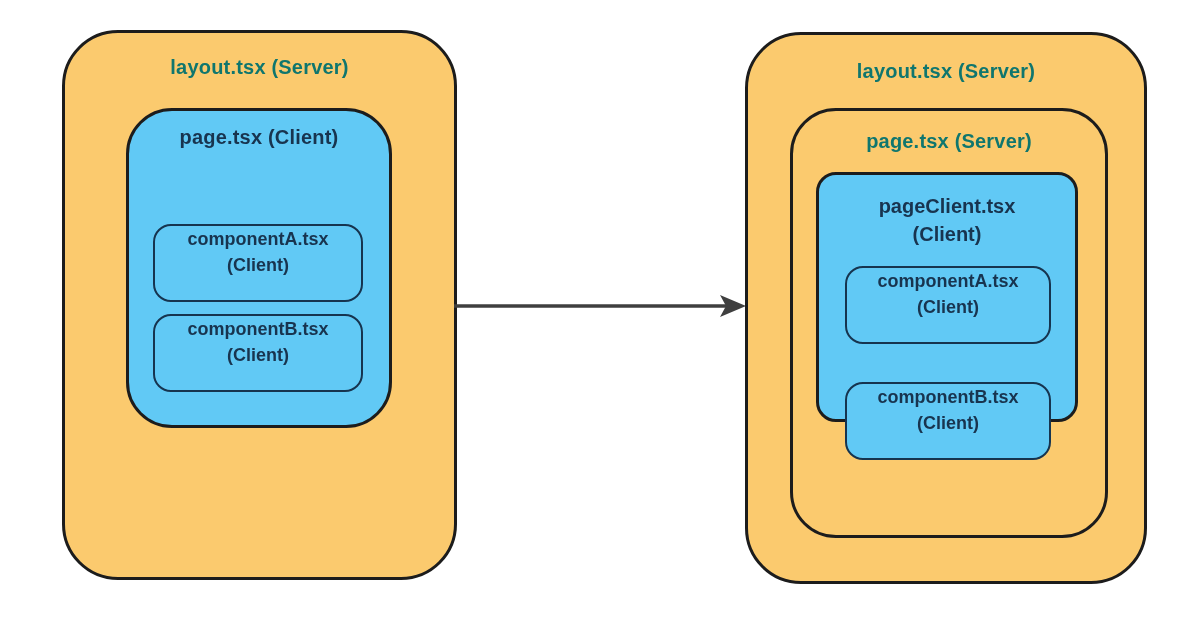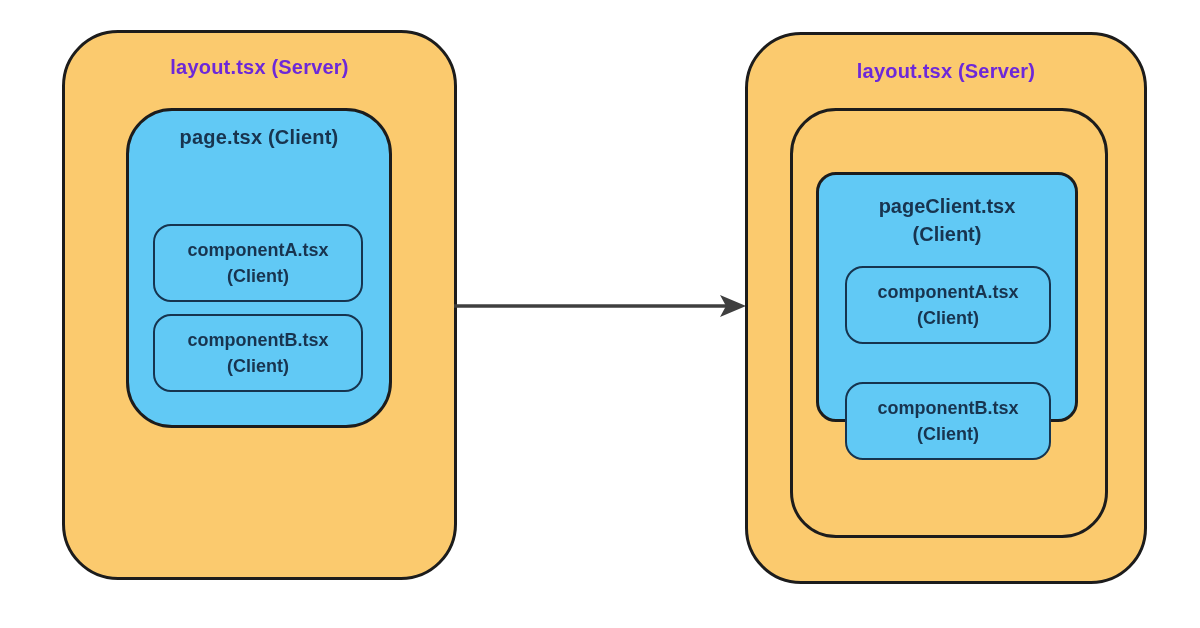--- a/index.html
+++ b/index.html
@@ -24,33 +24,32 @@
     border: 3px solid #1C1C1C;
   }
   .component-box {
     position: absolute;
     background: #61C9F5;
     border: 2.5px solid #16344F;
     border-radius: 18px;
     display: flex;
     flex-direction: column;
     align-items: center;
-    justify-content: center;
     line-height: 26px;
   }
   .box-title {
     position: absolute;
     left: 0; right: 0;
     text-align: center;
     font-weight: 700;
     font-size: 20px;
     letter-spacing: 0.2px;
     white-space: nowrap;
   }
-  .server-text { color: #6d28d9; }
+  .server-text { color: #0f766e; }
   .client-text { color: #18344F; }
   .component-box .line {
     font-weight: 700;
     font-size: 18px;
     color: #18344F;
   }
   .two-line-title {
     position: absolute;
     left: 0; right: 0;
     text-align: center;
@@ -104,20 +103,21 @@
     <svg width="296" height="36" viewBox="0 0 296 36" xmlns="http://www.w3.org/2000/svg">
       <line x1="2" y1="18" x2="276" y2="18" stroke="#3F3F3F" stroke-width="3.5"></line>
       <polygon points="268,7 294,18 268,29 274,18" fill="#3F3F3F"></polygon>
     </svg>
   </div>
 
   <div id="right-layout" class="server-box">
     <div class="box-title server-text" style="top: 25px;">layout.tsx (Server)</div>
 
     <div id="right-page" class="server-box">
+      <div class="box-title server-text" style="top: 19px;">page.tsx (Server)</div>
 
       <div id="right-pageclient" class="client-box">
         <div class="two-line-title" style="top: 17px;">
           <div>pageClient.tsx</div>
           <div>(Client)</div>
         </div>
 
         <div id="right-comp-a" class="component-box">
           <div class="line">componentA.tsx</div>
           <div class="line">(Client)</div>

